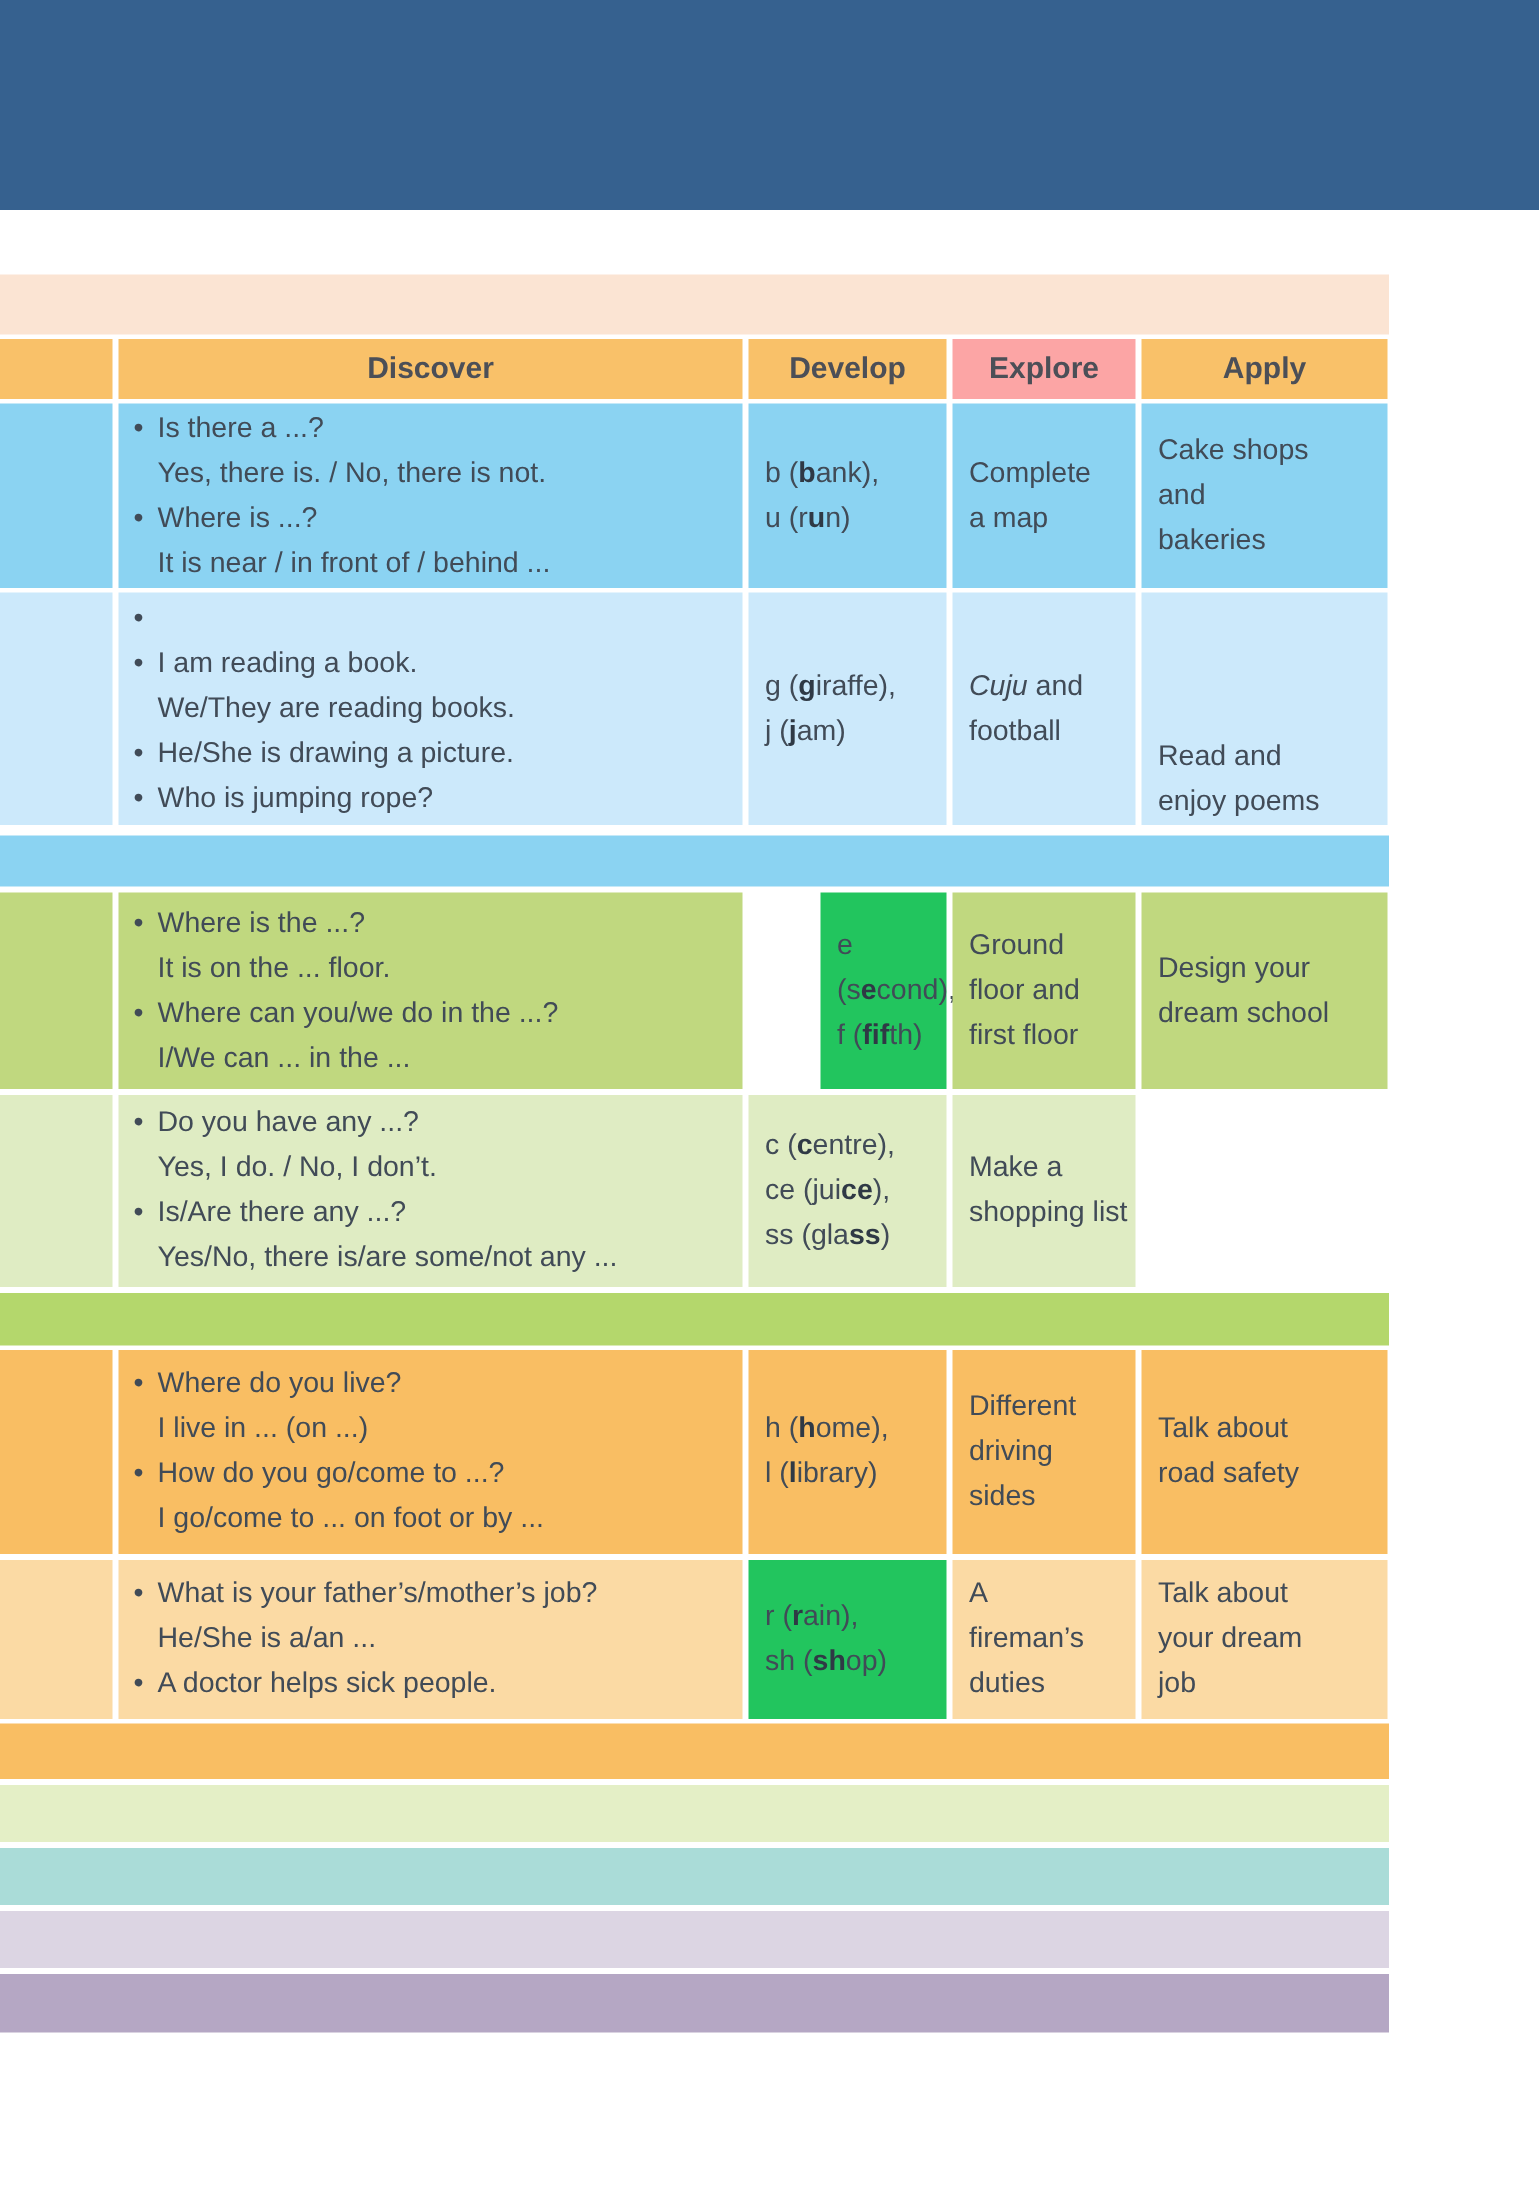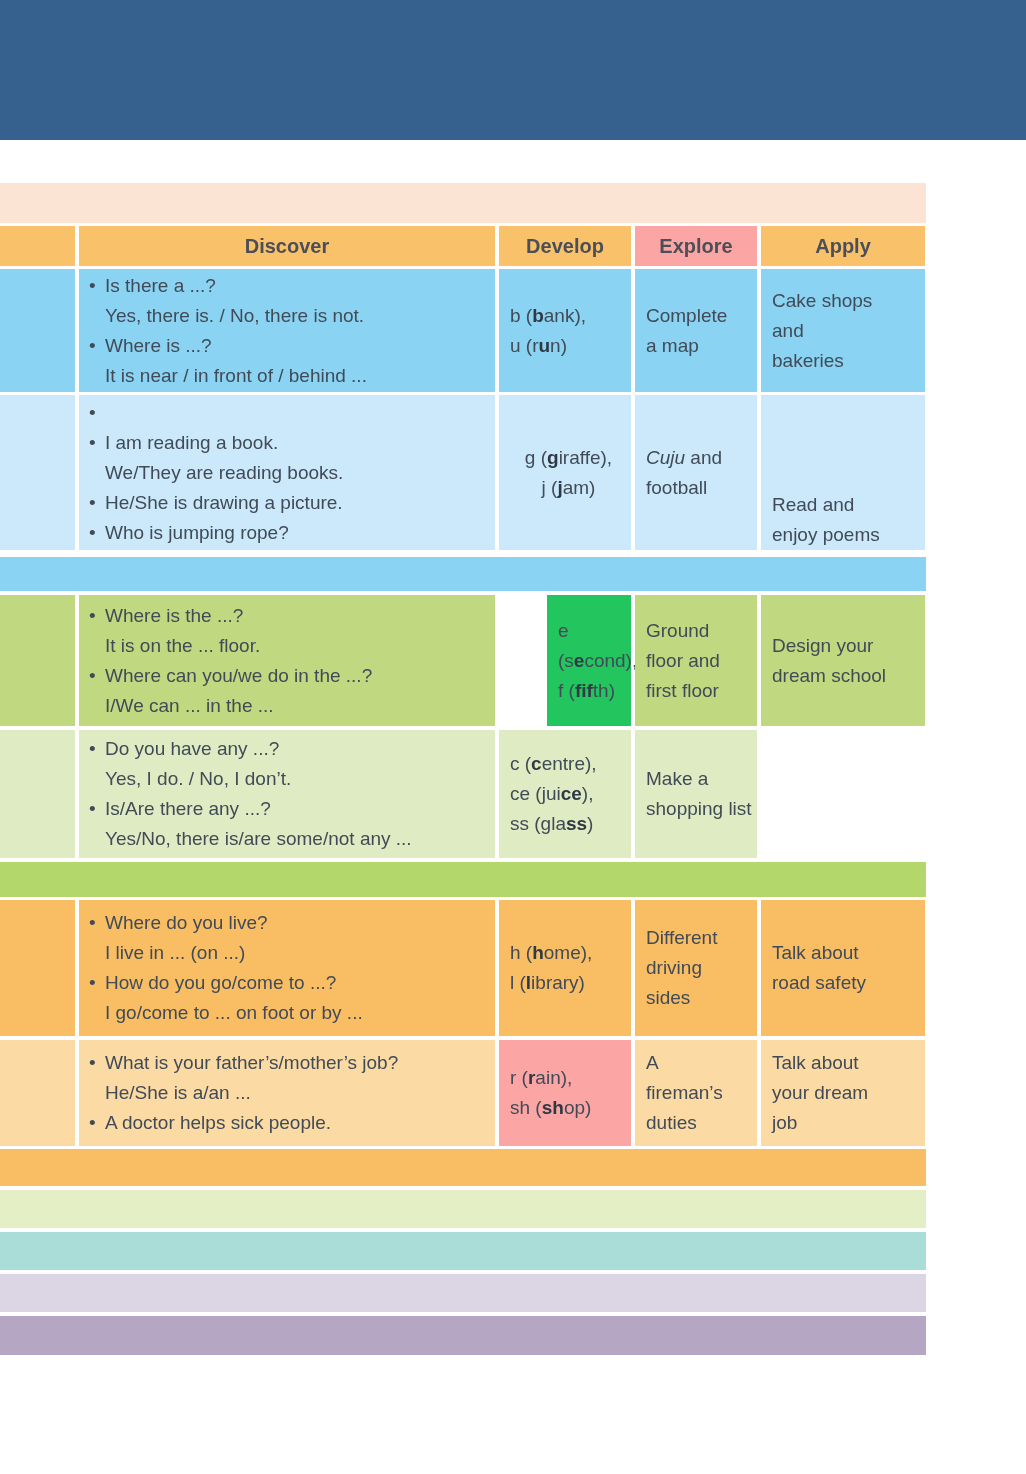--- a/index.html
+++ b/index.html
@@ -117,21 +117,21 @@
         </div>
         <div class="line">
           <span class="bullet">•</span>
           <span>He/She is drawing a picture.</span>
         </div>
         <div class="line">
           <span class="bullet">•</span>
           <span>Who is jumping rope?</span>
         </div>
       </div>
-    <div class="cell develop-cell" style="background-color: rgb(204, 233, 251); text-align: center;">
+    <div class="cell develop-cell" style="background-color: rgb(204, 233, 251);">
         <div>g (<b>g</b>iraffe),<br>j (<b>j</b>am)</div>
       </div>
     <div class="cell explore-cell" style="background-color: rgb(204, 233, 251);">
         <div><i>Cuju</i> and<br>football</div>
       </div>
     <div class="cell apply-cell" style="background-color: rgb(204, 233, 251); justify-content: flex-end;">
         <div>Read and<br>enjoy poems</div>
       </div>
   </div>
 
@@ -238,21 +238,21 @@
         </div>
         <div class="line cont">
           <span class="bullet"></span>
           <span>He/She is a/an ...</span>
         </div>
         <div class="line">
           <span class="bullet">•</span>
           <span>A doctor helps sick people.</span>
         </div>
       </div>
-    <div class="cell develop-cell" style="background-color: #fca5a5;">
+    <div class="cell develop-cell" style="background-color: #22c55e;">
         <div>r (<b>r</b>ain),<br>sh (<b>sh</b>op)</div>
       </div>
     <div class="cell explore-cell" style="background-color: rgb(251, 218, 164);">
         <div>A<br>fireman’s<br>duties</div>
       </div>
     <div class="cell apply-cell" style="background-color: rgb(251, 218, 164);">
         <div>Talk about<br>your dream<br>job</div>
       </div>
   </div>
 

